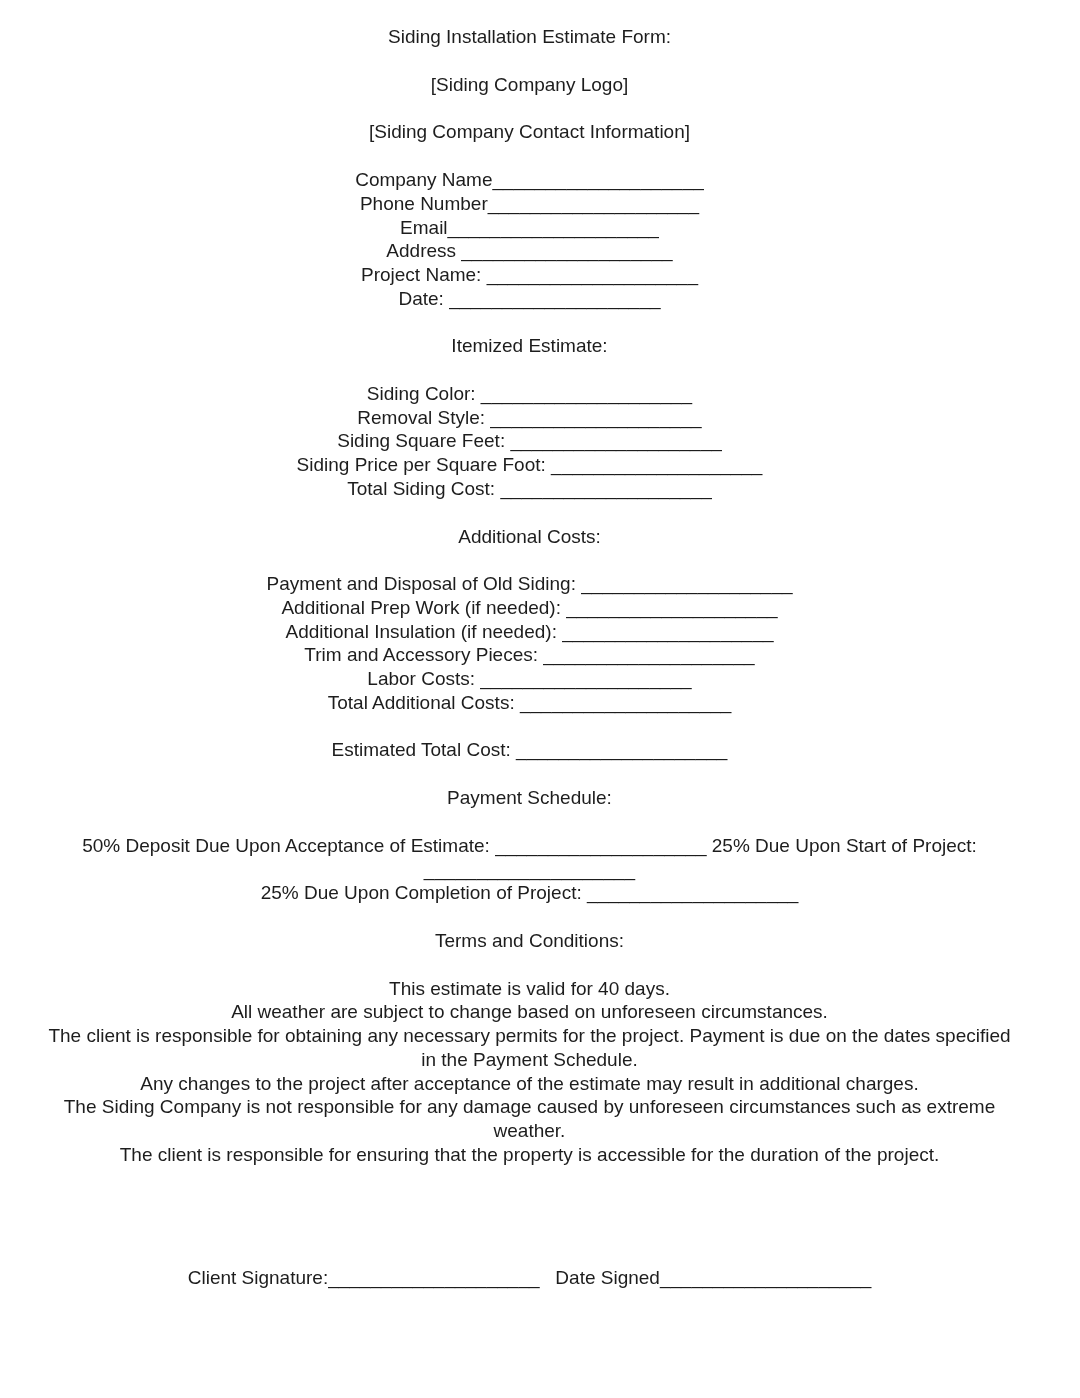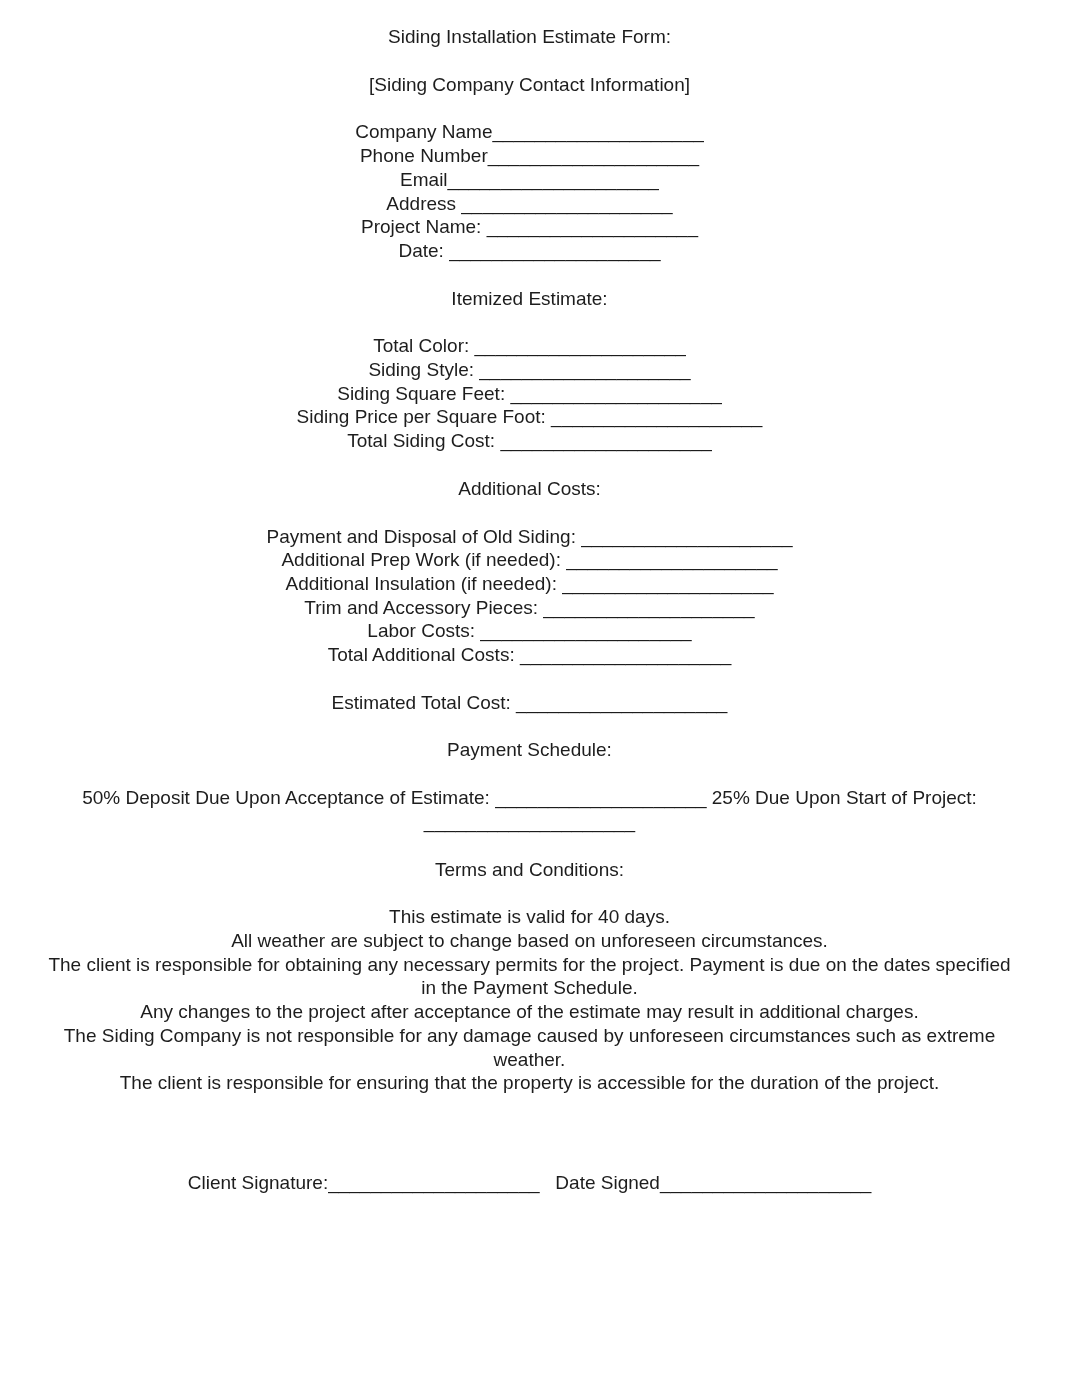--- a/index.html
+++ b/index.html
@@ -20,46 +20,47 @@
     line-height: 23.7px;
     overflow: hidden;
   }
   .line {
     margin: 0;
     text-align: center;
     white-space: pre-wrap;
   }
   .group { margin: 12px; }
   .gap { margin-top: 24px; }
-  .sig-gap { margin-top: 76px; }
+  .sig-gap { margin-top: 100px; }
 </style>
 </head>
 <body style="background: rgb(255, 255, 255);">
 
 <div class="doc" style="background: rgb(255, 255, 255); color: rgb(29, 29, 29);">
 
   <p class="line">Siding Installation Estimate Form:</p>
 
+  <p class="line gap">[Siding Company Logo]</p>
 
   <p class="line gap">[Siding Company Contact Information]</p>
 
   <div class="group gap">
     <p class="line">Company Name____________________</p>
     <p class="line">Phone Number____________________</p>
     <p class="line">Email____________________</p>
     <p class="line">Address ____________________</p>
     <p class="line">Project Name: ____________________</p>
     <p class="line">Date: ____________________</p>
   </div>
 
   <p class="line gap">Itemized Estimate:</p>
 
   <div class="group gap">
-    <p class="line">Total Color: ____________________</p>
-    <p class="line">Siding Style: ____________________</p>
+    <p class="line">Siding Color: ____________________</p>
+    <p class="line">Removal Style: ____________________</p>
     <p class="line">Siding Square Feet: ____________________</p>
     <p class="line">Siding Price per Square Foot: ____________________</p>
     <p class="line">Total Siding Cost: ____________________</p>
   </div>
 
   <p class="line gap">Additional Costs:</p>
 
   <div class="group gap">
     <p class="line">Payment and Disposal of Old Siding: ____________________</p>
     <p class="line">Additional Prep Work (if needed): ____________________</p>
@@ -69,20 +70,21 @@
     <p class="line">Total Additional Costs: ____________________</p>
   </div>
 
   <p class="line gap">Estimated Total Cost: ____________________</p>
 
   <p class="line gap">Payment Schedule:</p>
 
   <div class="group gap">
     <p class="line">50% Deposit Due Upon Acceptance of Estimate: ____________________ 25% Due Upon Start of Project:</p>
     <p class="line">____________________</p>
+    <p class="line">25% Due Upon Completion of Project: ____________________</p>
   </div>
 
   <p class="line gap">Terms and Conditions:</p>
 
   <div class="group gap">
     <p class="line">This estimate is valid for 40 days.</p>
     <p class="line">All weather are subject to change based on unforeseen circumstances.</p>
     <p class="line">The client is responsible for obtaining any necessary permits for the project. Payment is due on the dates specified in the Payment Schedule.</p>
     <p class="line">Any changes to the project after acceptance of the estimate may result in additional charges.</p>
     <p class="line">The Siding Company is not responsible for any damage caused by unforeseen circumstances such as extreme weather.</p>

